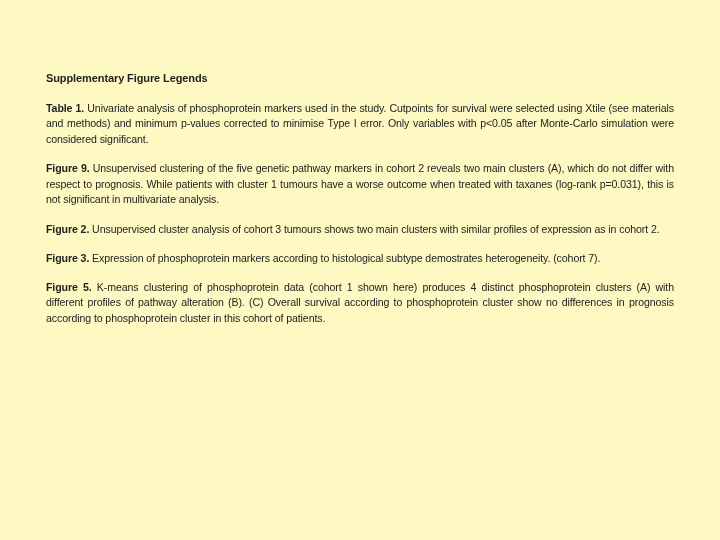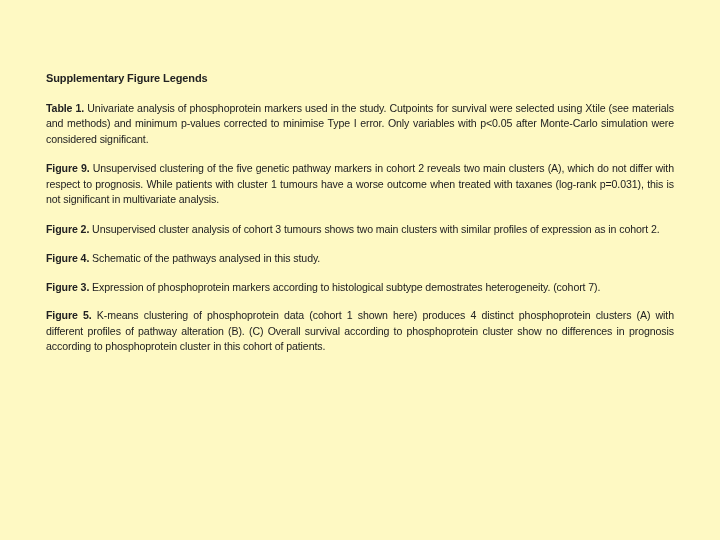--- a/index.html
+++ b/index.html
@@ -58,20 +58,19 @@
   <div class="content">
     <h1 class="heading">Supplementary Figure Legends</h1>
     <div class="legend-list">
   <p class="para"><span class="label">Table 1.</span><span> Univariate analysis of phosphoprotein markers used in the study. Cutpoints for survival were selected using Xtile (see materials and methods) and minimum p-values corrected to minimise Type I error. Only variables with p&lt;0.05 after Monte-Carlo simulation were considered significant.</span></p>
 
 
   <p class="para"><span class="label">Figure 9.</span><span> Unsupervised clustering of the five genetic pathway markers in cohort 2 reveals two main clusters (A), which do not differ with respect to prognosis. While patients with cluster 1 tumours have a worse outcome when treated with taxanes (log-rank p=0.031), this is not significant in multivariate analysis.</span></p>
 
   <p class="para"><span class="label">Figure 2.</span><span> Unsupervised cluster analysis of cohort 3 tumours shows two main clusters with similar profiles of expression as in cohort 2.</span></p>
 
-  <p class="para"><span class="label">Figure 4.</span><span> Schematic of the pathways analysed in this study.</span></p>
 
   <p class="para"><span class="label">Figure 3.</span><span> Expression of phosphoprotein markers according to histological subtype demostrates heterogeneity. (cohort 7).</span></p>
 
   <p class="para"><span class="label">Figure 5.</span><span> K-means clustering of phosphoprotein data (cohort 1 shown here) produces 4 distinct phosphoprotein clusters (A) with different profiles of pathway alteration (B). (C) Overall survival according to phosphoprotein cluster show no differences in prognosis according to phosphoprotein cluster in this cohort of patients.</span></p>
 </div>
   </div>
 </div>
 
 </body></html>

